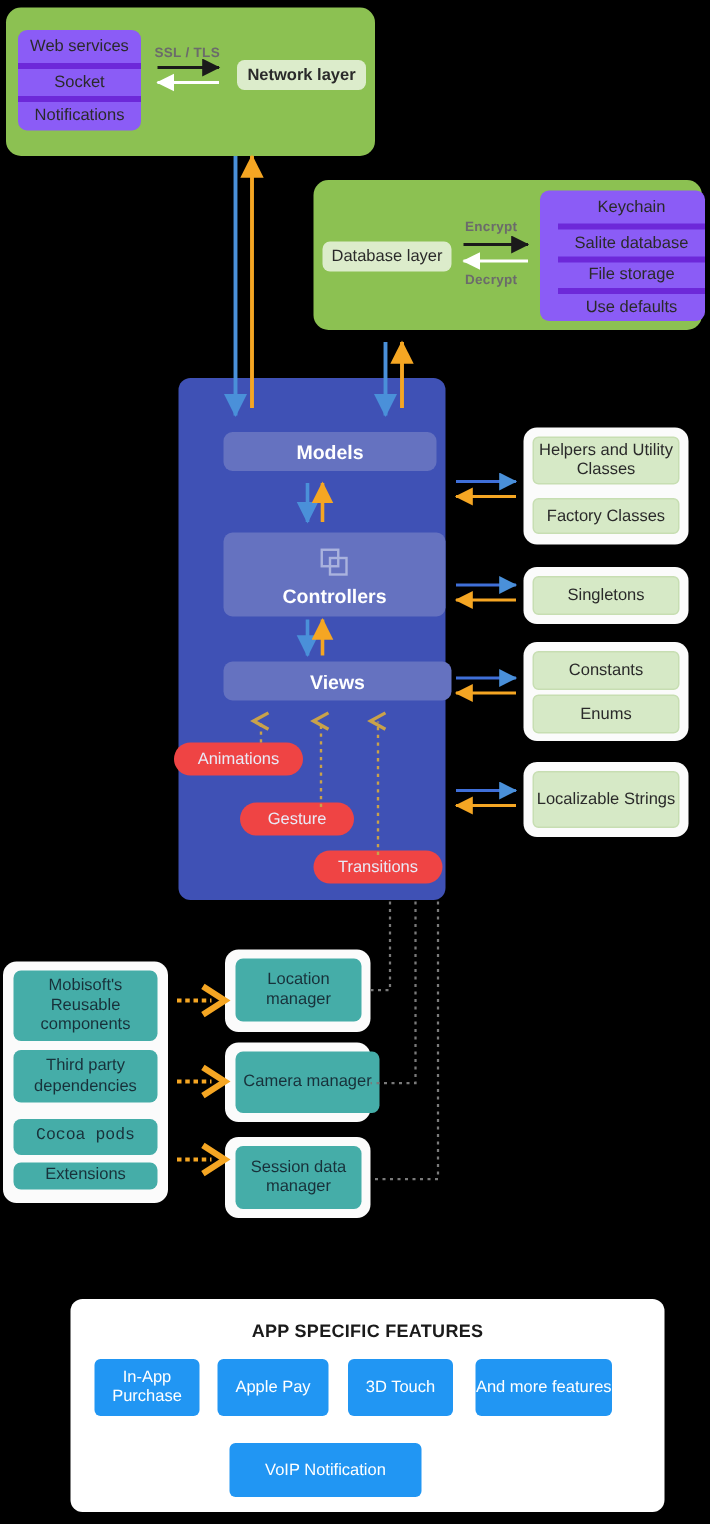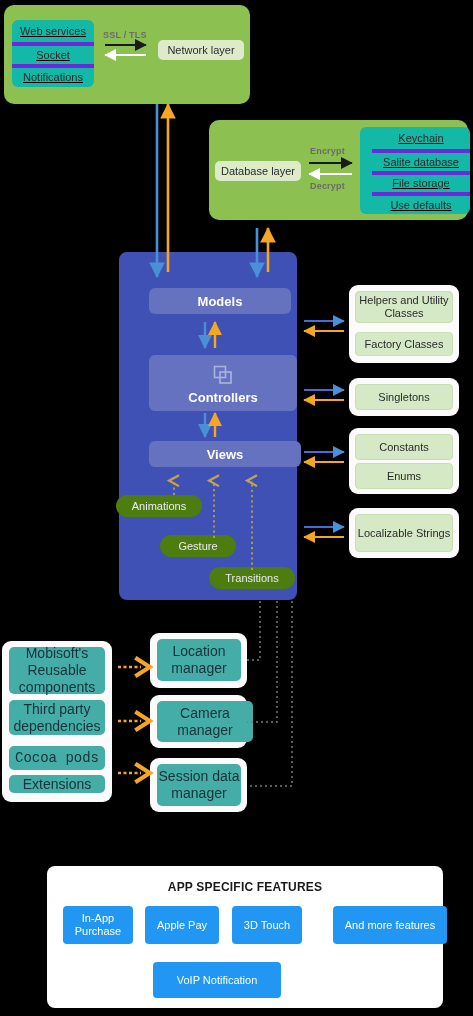--- a/index.html
+++ b/index.html
@@ -55,24 +55,23 @@
     background: #dceccb;
     border-radius: 5px;
   }
   .chip-pale-bordered {
     background: #d6e9c6;
     border: 1px solid #c7deb2;
     border-radius: 4px;
   }
   .stack {
     position: absolute;
-    background: #14b8a6;
+    background: #8b5cf6;
     border-radius: 6px;
     overflow: hidden;
-    text-decoration: underline;
   }
   .stack-item {
     display: flex;
     align-items: center;
     justify-content: center;
     color: #2a2a2a;
     font-size: 11px;
     text-align: center;
     box-sizing: border-box;
   }
@@ -106,21 +105,21 @@
     border-radius: 6px;
     display: flex;
     align-items: center;
     justify-content: center;
     color: #ffffff;
     font-weight: bold;
     font-size: 13px;
   }
   .pill {
     position: absolute;
-    background: #4d7c0f;
+    background: #ef4444;
     border-radius: 14px;
     display: flex;
     align-items: center;
     justify-content: center;
     color: #e9eaf6;
     font-size: 11px;
   }
   .ctrl-icon {
     position: absolute;
     left: 50%;
@@ -133,21 +132,21 @@
   
   .teal-chip {
     position: absolute;
     background: #45ada8;
     border-radius: 5px;
     display: flex;
     align-items: center;
     justify-content: center;
     text-align: center;
     color: #18313a;
-    font-size: 14px;
+    font-size: 11px;
     line-height: 1.2;
     box-sizing: border-box;
   }
 
   
   .features-panel {
     position: absolute;
     left: 47px;
     top: 866px;
     width: 396px;
@@ -197,21 +196,21 @@
   </div>
 
   <div class="stack" style="left:12px; top:20px; width:82px; height:67px;">
     <div class="stack-item" style="height:22px;">Web services</div>
     <div class="stack-item" style="height:22px;">Socket</div>
     <div class="stack-item" style="height:22px;">Notifications</div>
   </div>
 
   <div class="mini-label" style="left:103px; top:30px;">SSL / TLS</div>
 
-  <div class="chip chip-pale" style="left:158px; top:40px; width:86px; height:20px;">Network layer</div>
+  <div class="chip chip-pale" style="left:158px; top:40px; width:86px; height:20px;font-weight:bold;">Network layer</div>
 
   <div class="green-panel" style="left:209px; top:120px; width:259px; height:100px;">
   </div>
 
   <div class="chip chip-pale" style="left:215px; top:161px; width:86px; height:20px;">Database layer</div>
 
   <div class="mini-label" style="left:310px; top:146px;">Encrypt</div>
   <div class="mini-label" style="left:310px; top:181px;">Decrypt</div>
 
   <div class="stack" style="left:360px; top:127px; width:98px; height:87px;padding-left:12px;">
@@ -270,21 +269,21 @@
 
   <div class="teal-card" style="left:150px; top:758px; width:97px; height:54px;"></div>
   <div class="teal-chip" style="left:157px; top:764px; width:84px; height:42px;">Session data manager</div>
 
   <div class="features-panel">
     <div class="features-title">APP SPECIFIC FEATURES</div>
 
     <div class="feature-btn" style="left:16px; top:40px; width:70px; height:38px;">In-App Purchase</div>
     <div class="feature-btn" style="left:98px; top:40px; width:74px; height:38px;">Apple Pay</div>
     <div class="feature-btn" style="left:185px; top:40px; width:70px; height:38px;">3D Touch</div>
-    <div class="feature-btn" style="left:286px; top:40px; width:114px; height:38px;">And more features</div>
+    <div class="feature-btn" style="left:270px; top:40px; width:91px; height:38px;">And more features</div>
     <div class="feature-btn" style="left:106px; top:96px; width:128px; height:36px;">VoIP Notification</div>
   </div>
 
   <svg class="overlay" viewBox="0 0 473 1016">
     <defs>
       <marker id="ah-blue" markerWidth="7" markerHeight="7" refX="5.6" refY="3" orient="auto">
         <path d="M0,0 L6,3 L0,6 z" fill="#4a90d9"></path>
       </marker>
       <marker id="ah-orange" markerWidth="7" markerHeight="7" refX="5.6" refY="3" orient="auto">
         <path d="M0,0 L6,3 L0,6 z" fill="#f5a623"></path>

